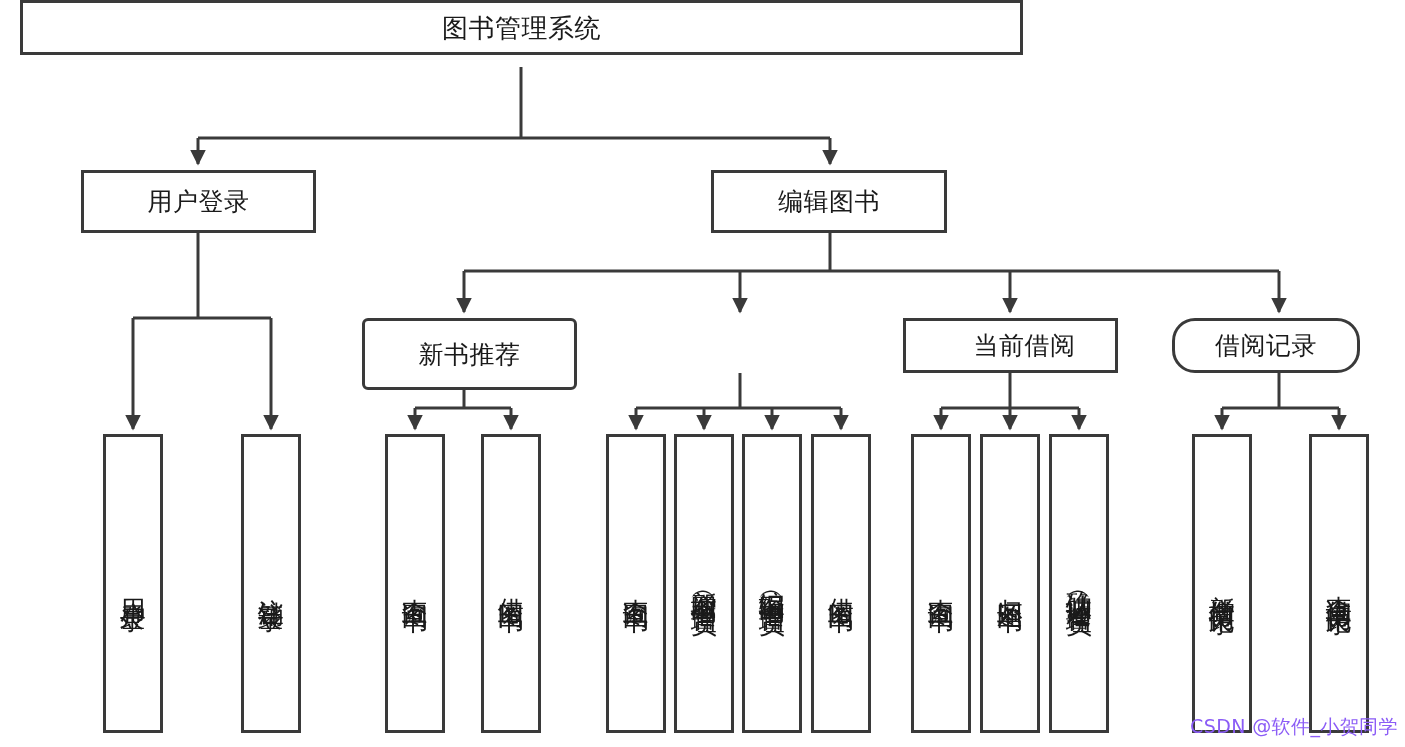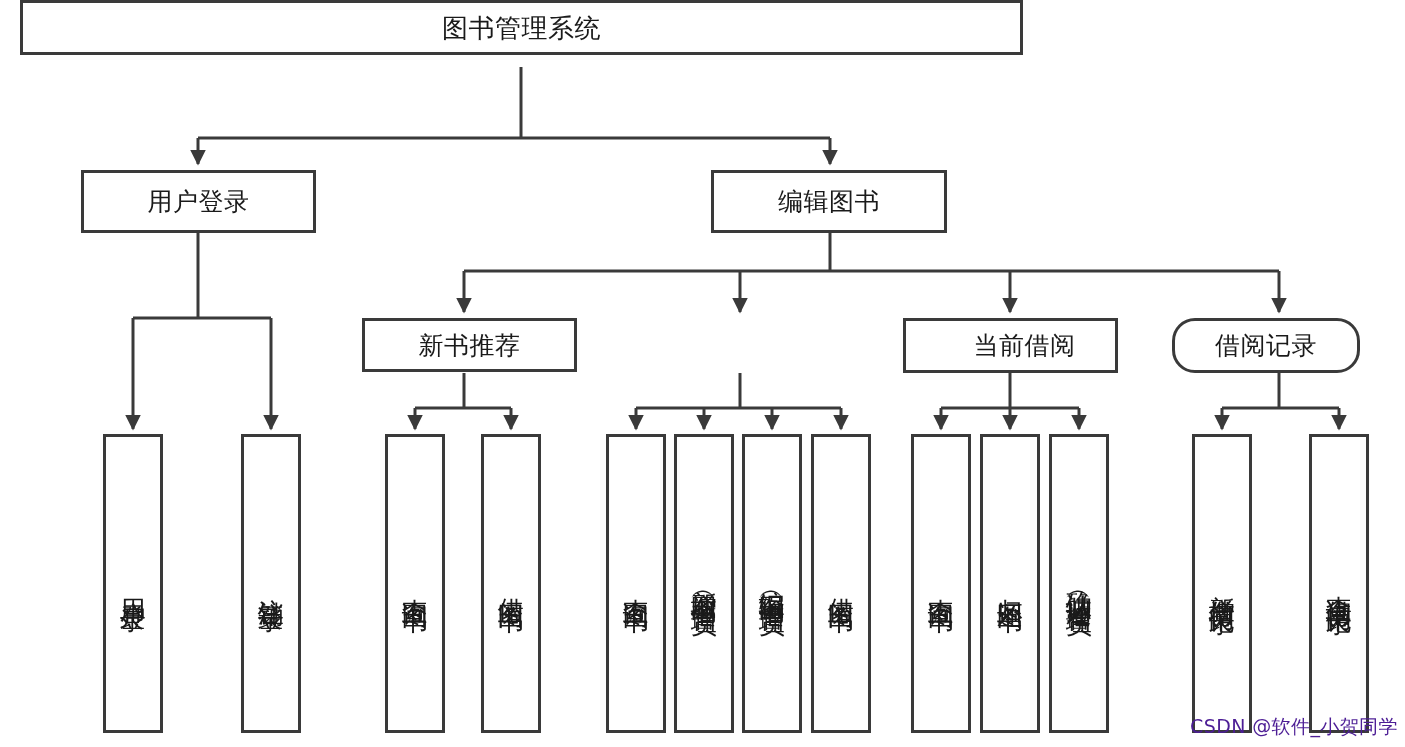--- a/index.html
+++ b/index.html
@@ -60,21 +60,21 @@
     writing-mode: vertical-rl;
     text-orientation: upright;
     font-size: 26px;
     line-height: 1.18;
     letter-spacing: 3px;
     white-space: nowrap;
   }
   .watermark {
     position: absolute;
     font-size: 19px;
-    color: #4c1d95;
+    color: #8b5cf6;
     white-space: nowrap;
     z-index: 5;
     letter-spacing: 0.4px;
   }
 </style>
 </head>
 <body>
 
 <div id="canvas">
 
@@ -132,21 +132,21 @@
     <span class="label">图书管理系统</span>
   </div>
 
   <div class="node horiz" style="left:81px; top:170px; width:235px; height:63px;">
     <span class="label">用户登录</span>
   </div>
   <div class="node horiz" style="left:711px; top:170px; width:236px; height:63px;">
     <span class="label">编辑图书</span>
   </div>
 
-  <div class="node horiz" style="left:362px; top:318px; width:215px; height:54px;">
+  <div class="node horiz" style="left:362px; top:318px; width:215px; height:72px;border-radius:6px;">
     <span class="label">新书推荐</span>
   </div>
   <div class="node horiz" style="left:903px; top:318px; width:215px; height:55px;padding-left:28px;">
     <span class="label">当前借阅</span>
   </div>
   <div class="node horiz" style="left:1172px; top:318px; width:188px; height:55px;border-radius:23px;">
     <span class="label">借阅记录</span>
   </div>
 
   <div class="node vert" style="left:103px; top:434px; width:60px; height:299px;">

